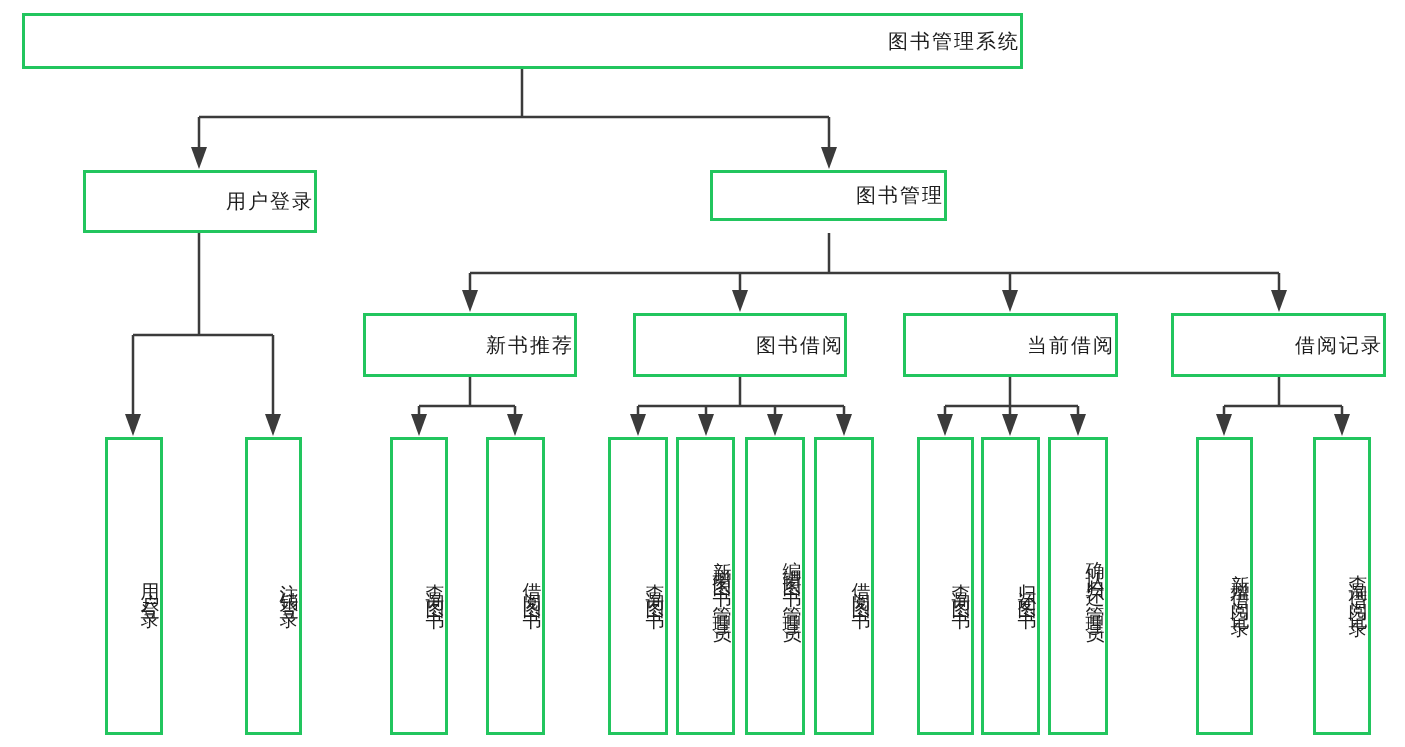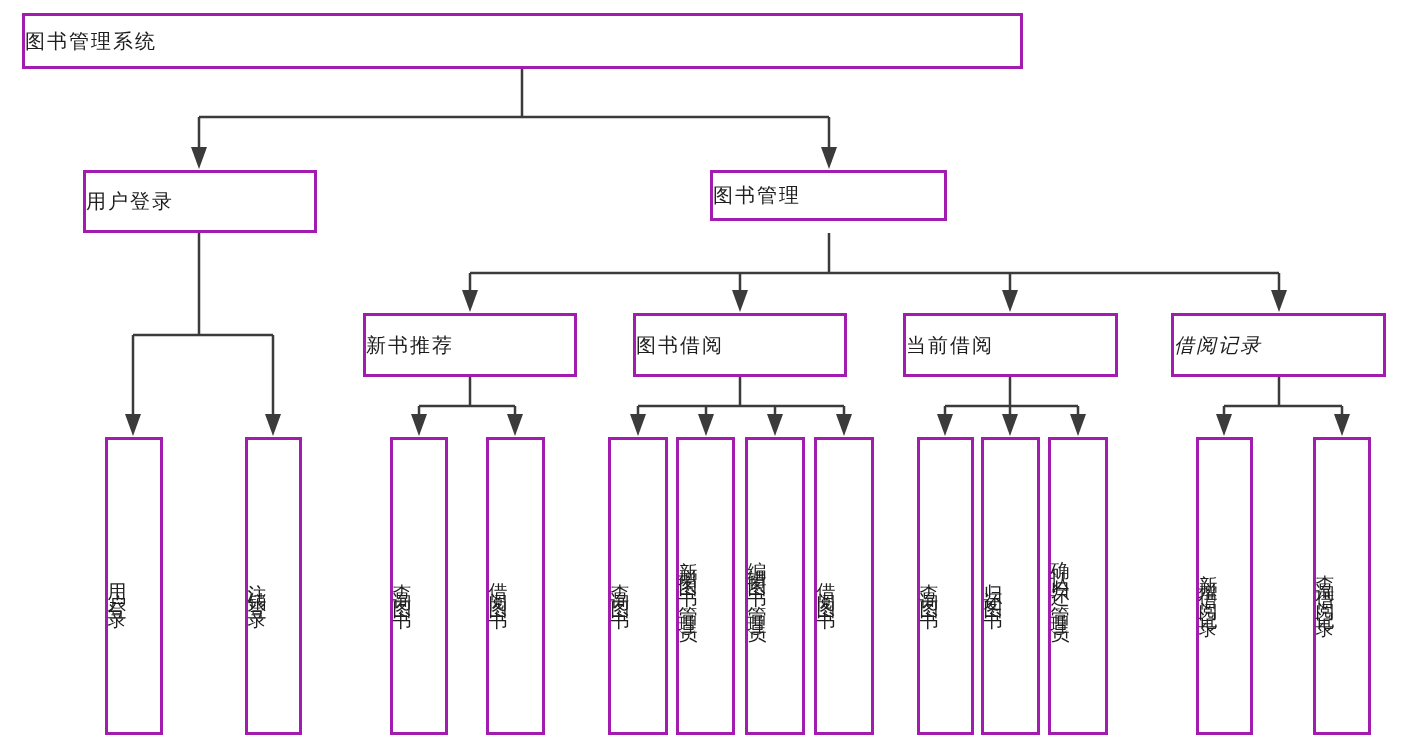--- a/index.html
+++ b/index.html
@@ -3,22 +3,22 @@
 <meta charset="utf-8">
 <style>
   html,body { margin:0; padding:0; background:#ffffff; }
   .canvas {
     position:relative; width:1405px; height:747px; background:#ffffff;
     font-family:"DejaVu Sans","Liberation Sans",sans-serif; overflow:hidden;
   }
   svg.connectors { position:absolute; left:0; top:0; width:1405px; height:747px; }
   .box {
     position:absolute; box-sizing:border-box;
-    border:3px solid #a21caf; background:#ffffff;
-    display:flex; align-items:center; justify-content:flex-start;
+    border:3px solid #22c55e; background:#ffffff;
+    display:flex; align-items:center; justify-content:flex-end;
     color:#1d1d1d;
   }
   .hlabel { font-size:20px; letter-spacing:2px; white-space:nowrap; }
   .vlabel {
     writing-mode:vertical-rl; text-orientation:mixed;
     font-size:19px; letter-spacing:9px; line-height:1; white-space:nowrap;
   }
   .watermark {
     position:absolute; top:716px; right:13px; z-index:5;
     font-size:21px; color:#aeaeb6; letter-spacing:1px; white-space:nowrap;
@@ -82,21 +82,21 @@
 
   <div class="box" style="left:363px; top:313px; width:214px; height:64px;">
     <span class="hlabel">新书推荐</span>
   </div>
   <div class="box" style="left:903px; top:313px; width:215px; height:64px;">
     <span class="hlabel">当前借阅</span>
   </div>
   <div class="box" style="left:633px; top:313px; width:214px; height:64px;">
     <span class="hlabel">图书借阅</span>
   </div>
-  <div class="box" style="left:1171px; top:313px; width:215px; height:64px;font-style:italic;">
+  <div class="box" style="left:1171px; top:313px; width:215px; height:64px;">
     <span class="hlabel">借阅记录</span>
   </div>
 
   <div class="box" style="left:105px; top:437px; width:58px; height:298px;">
     <span class="vlabel">用户登录</span>
   </div>
   <div class="box" style="left:245px; top:437px; width:57px; height:298px;">
     <span class="vlabel">注销登录</span>
   </div>
 

